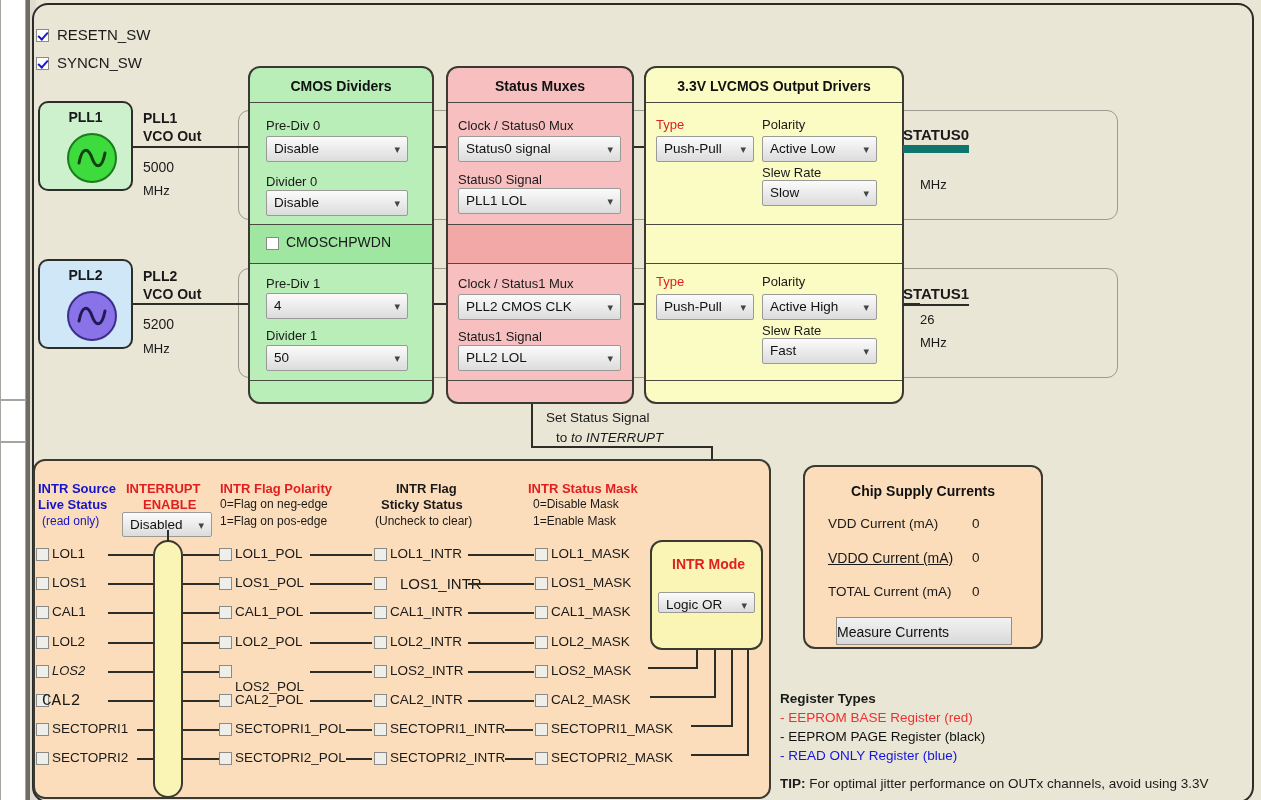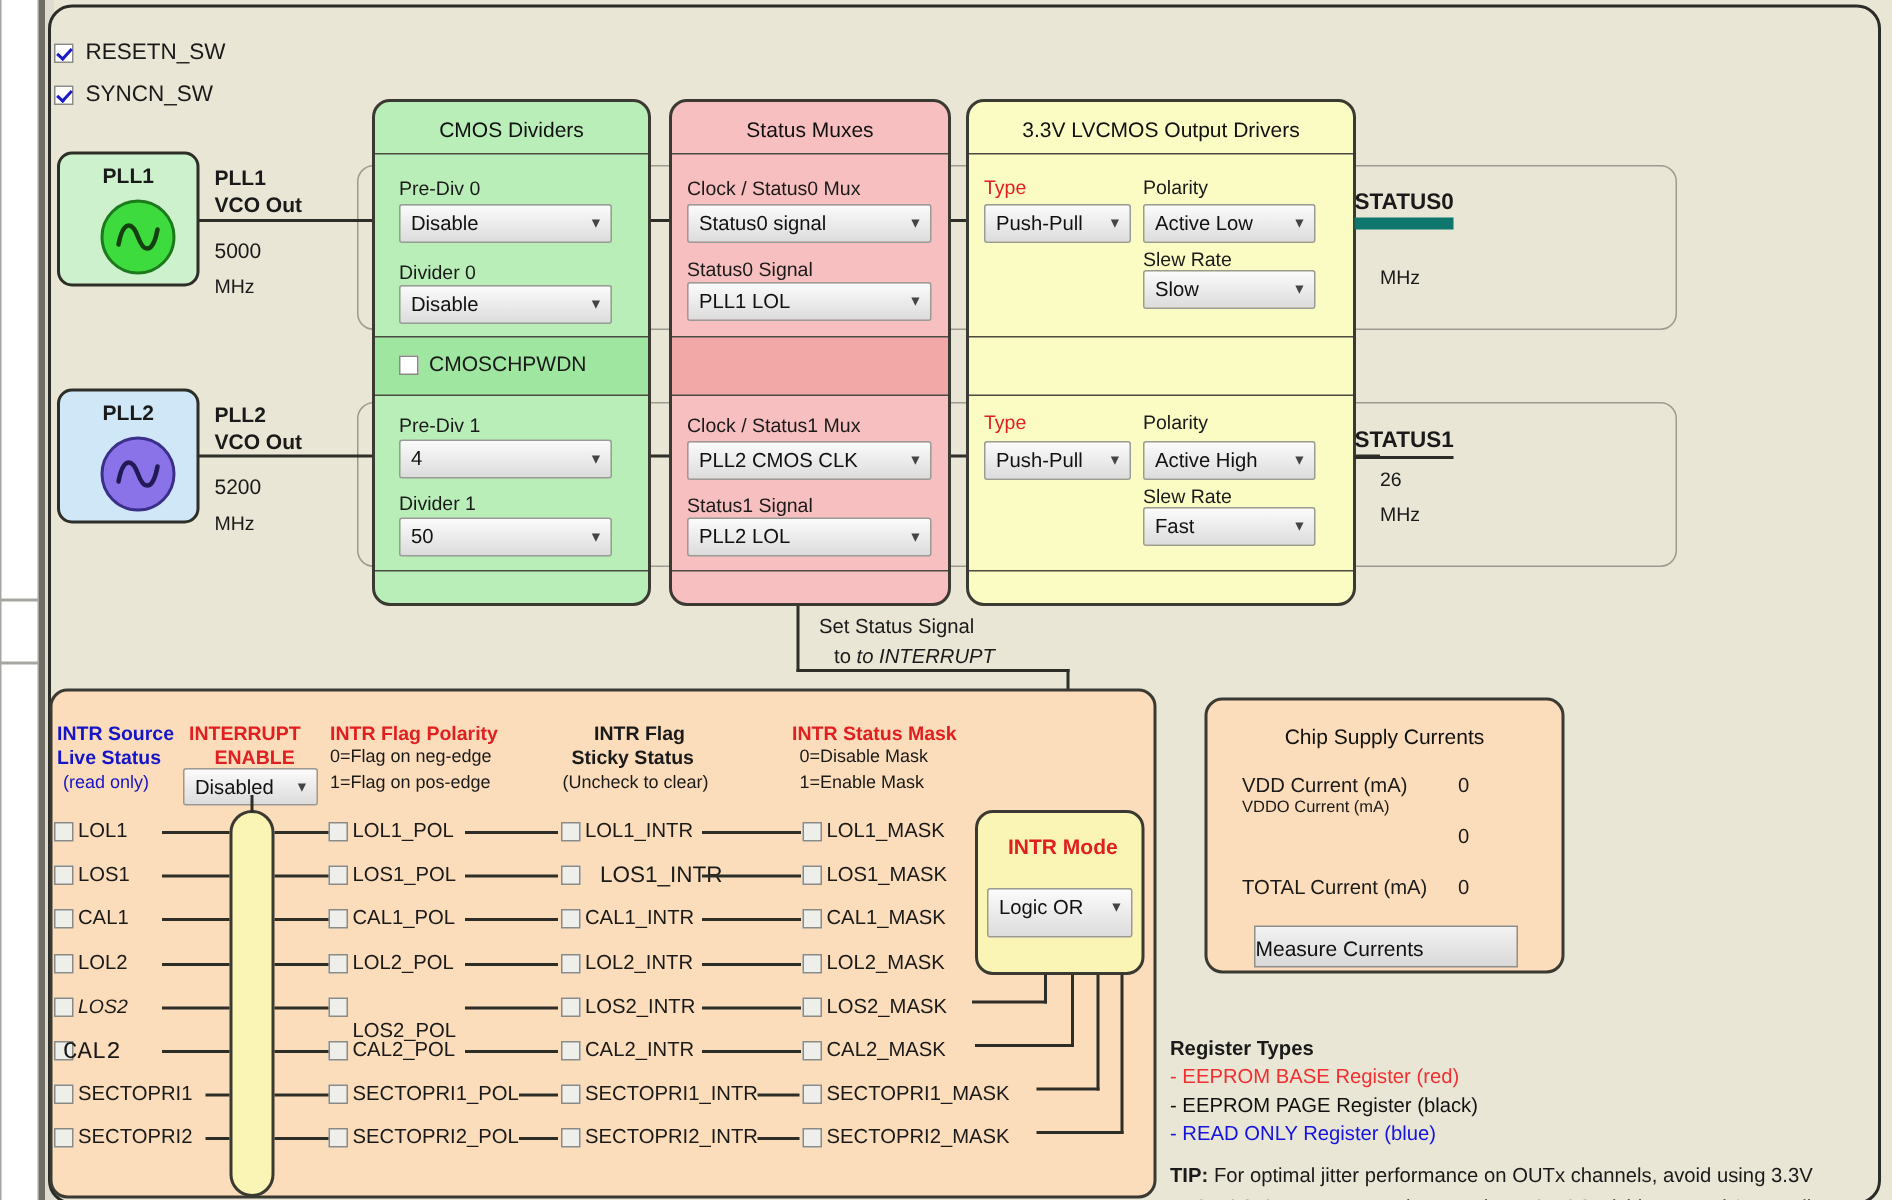--- a/index.html
+++ b/index.html
@@ -40,21 +40,21 @@
     position:absolute;box-sizing:border-box;
     background:linear-gradient(#fbfbfb,#dcdcdc);
     border:1px solid #9a9a96;border-radius:2px;
     font-size:13.5px;color:#111;
     padding-left:7px;line-height:24px;height:26px;white-space:nowrap;overflow:hidden;
   }
   .sel .car{position:absolute;right:7px;top:0;line-height:24px;color:#444;font-size:11px;}
 
   
   .gbox{position:absolute;border:2px solid #3a3a33;border-radius:12px;box-sizing:border-box;}
-  .gtitle{position:absolute;width:100%;text-align:center;font-weight:normal;font-size:14px;color:#111;}
+  .gtitle{position:absolute;width:100%;text-align:center;font-weight:bold;font-size:14px;color:#111;}
 
   .chanbox{position:absolute;border:1px solid #9b9b90;border-radius:11px;box-sizing:border-box;background:transparent;}
 
   
   .wh{position:absolute;height:2px;background:#2e2e28;}
   .wv{position:absolute;width:2px;background:#2e2e28;}
 
   
   .pll{position:absolute;border:2px solid #2e2e28;border-radius:10px;box-sizing:border-box;}
   .pll .nm{position:absolute;width:100%;text-align:center;top:6px;font-weight:bold;font-size:14px;}
@@ -365,40 +365,40 @@
     <div class="cbx dim" style="left: 535px; top: 752px;"></div>
     <div class="lbl" style="left: 551px; top: 750px; font-size: 13.5px;">SECTOPRI2_MASK</div>
     <div class="wh" style="left: 137px; top: 758px; width: 16px;"></div>
     <div class="wh" style="left: 183px; top: 758px; width: 36px;"></div>
     <div class="wh" style="left: 346px; top: 758px; width: 26px;"></div>
     <div class="wh" style="left: 505px; top: 758px; width: 28px;"></div>
   </div>
 
 <div class="abs" style="left:650px;top:540px;width:113px;height:110px;background:#fbf5b5;border:2px solid #3a3a33;border-radius:12px;"></div>
 <div class="lbl bold red" style="left:672px;top:556px;font-size:14px;">INTR Mode</div>
-<div class="sel" style="left:658px;top:592px;width:97px;height:33px;line-height:23px;">
+<div class="sel" style="left:658px;top:592px;width:97px;height:21px;line-height:23px;">
   <span>Logic OR</span>
   <span class="car">▾</span>
 </div>
 
 <div class="wh" style="left:648px;top:667px;width:50px;"></div>
 <div class="wv" style="left:696px;top:650px;height:19px;"></div>
 <div class="wh" style="left:650px;top:696px;width:66px;"></div>
 <div class="wv" style="left:714px;top:650px;height:48px;"></div>
 <div class="wh" style="left:691px;top:725px;width:42px;"></div>
 <div class="wv" style="left:731px;top:650px;height:77px;"></div>
 <div class="wh" style="left:691px;top:754px;width:58px;"></div>
 <div class="wv" style="left:747px;top:650px;height:106px;"></div>
 
 <div class="gbox" style="left:803px;top:465px;width:240px;height:184px;background:#fcddbb;"></div>
 <div class="gtitle" style="left:803px;top:483px;width:240px;">Chip Supply Currents</div>
 <div id="supply-rows">
     <div class="lbl" style="left: 828px; top: 516px; font-size: 13.5px;">VDD Current (mA)</div>
     <div class="lbl" style="left: 972px; top: 516px; font-size: 13.5px;">0</div>
-    <div class="lbl" style="left: 828px; top: 532px; font-size: 11px;">VDDO Current (mA)</div>
+    <div class="lbl" style="left: 828px; top: 550px; font-size: 14px; text-decoration: underline;">VDDO Current (mA)</div>
     <div class="lbl" style="left: 972px; top: 550px; font-size: 13.5px;">0</div>
     <div class="lbl" style="left: 828px; top: 584px; font-size: 13.5px;">TOTAL Current (mA)</div>
     <div class="lbl" style="left: 972px; top: 584px; font-size: 13.5px;">0</div>
   </div>
 <div class="btn" style="left:836px;top:617px;width:176px;height:28px;line-height:28px;">Measure Currents</div>
 
 <div class="lbl bold" style="left:780px;top:691px;font-size:13.5px;">Register Types</div>
 <div id="register-types">
     <div class="lbl" style="left: 780px; top: 710px; font-size: 13.5px; color: rgb(240, 48, 48);">- EEPROM BASE Register (red)</div>
     <div class="lbl" style="left: 780px; top: 729px; font-size: 13.5px; color: rgb(17, 17, 17);">- EEPROM PAGE Register (black)</div>

